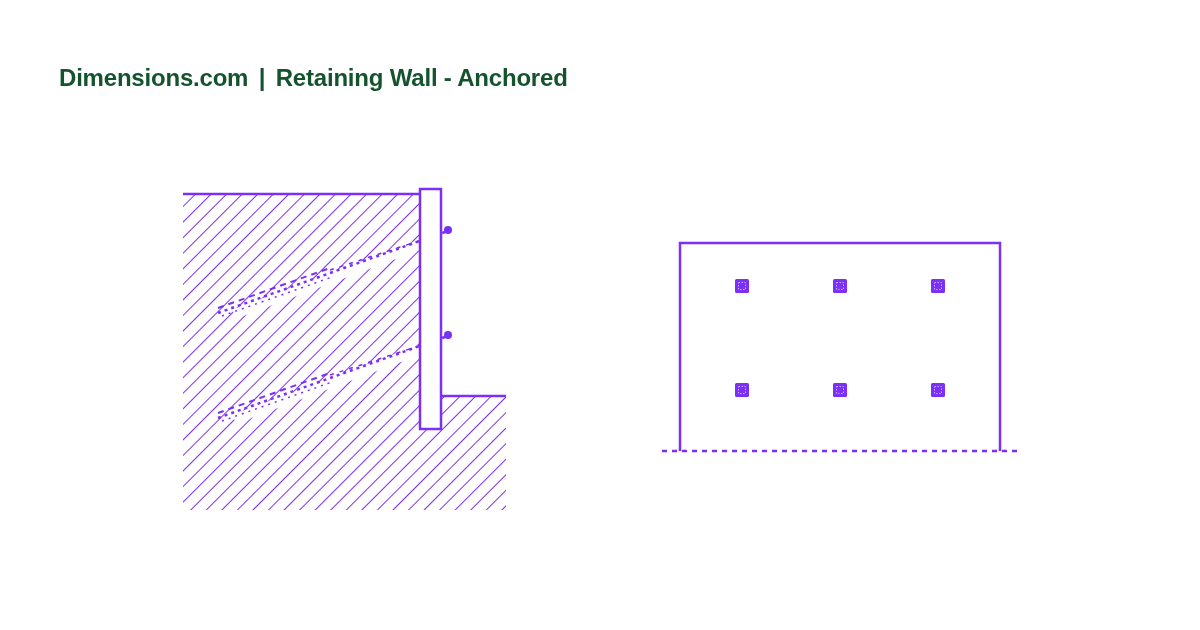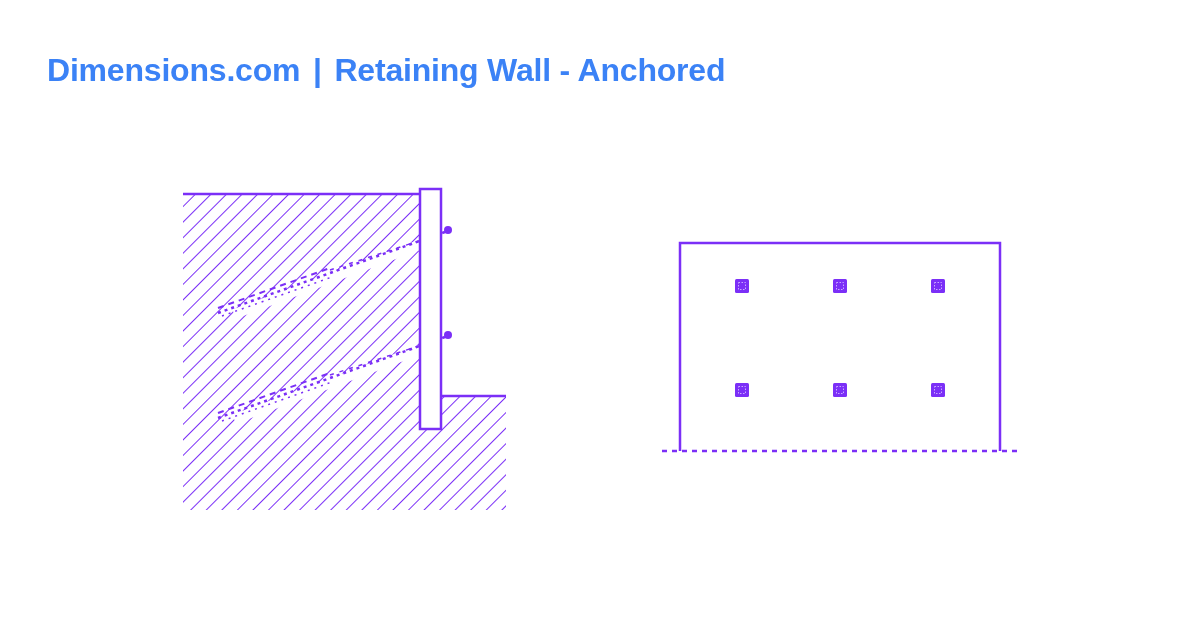--- a/index.html
+++ b/index.html
@@ -1,21 +1,21 @@
 <!DOCTYPE html>
 <html><head>
   <meta charset="utf-8">
   <style>
     html, body { margin: 0; padding: 0; background: #ffffff; }
     body { width: 1200px; height: 630px; position: relative; overflow: hidden; font-family: "Liberation Sans", sans-serif; }
     .title {
       position: absolute; left: 47px; top: 52px;
       font-family: "Liberation Sans", sans-serif;
-      font-weight: bold; font-size: 32px; letter-spacing: -0.2px;
-      color: #3b82f6; white-space: nowrap; margin: 0;
+      font-weight: bold; font-size: 24px; letter-spacing: -0.2px;
+      color: #14532d; white-space: nowrap; margin: 12px;
     }
     .title .sep { display: inline-block; margin: 0 4px; }
     svg.drawing { position: absolute; left: 0; top: 0; }
   </style>
 </head>
 <body>
 
 <h1 class="title">
   <span>Dimensions.com</span>
   <span class="sep">|</span>

